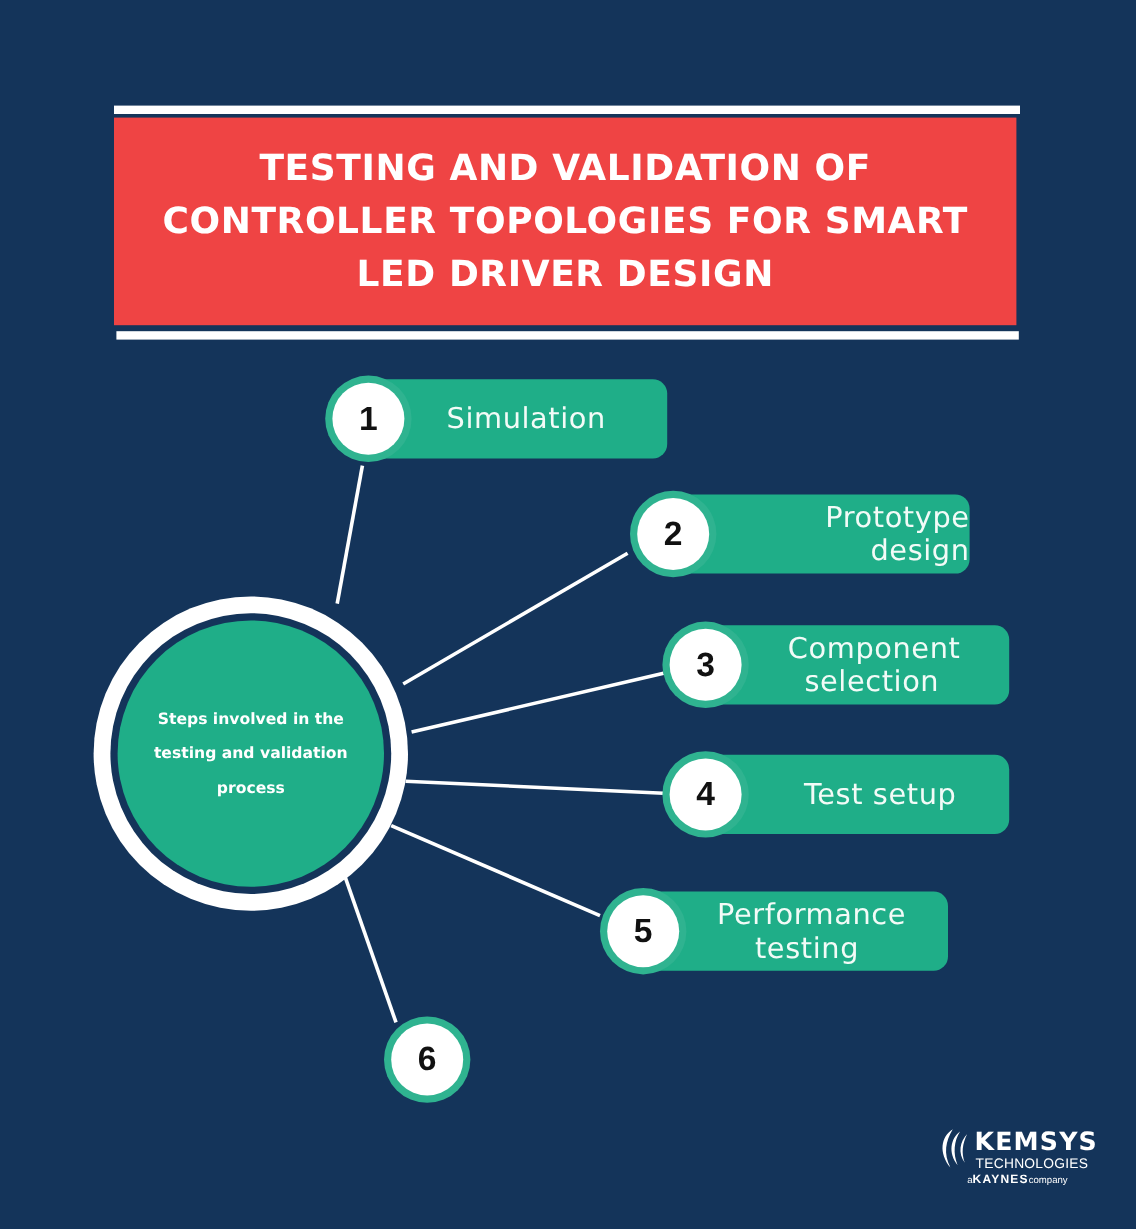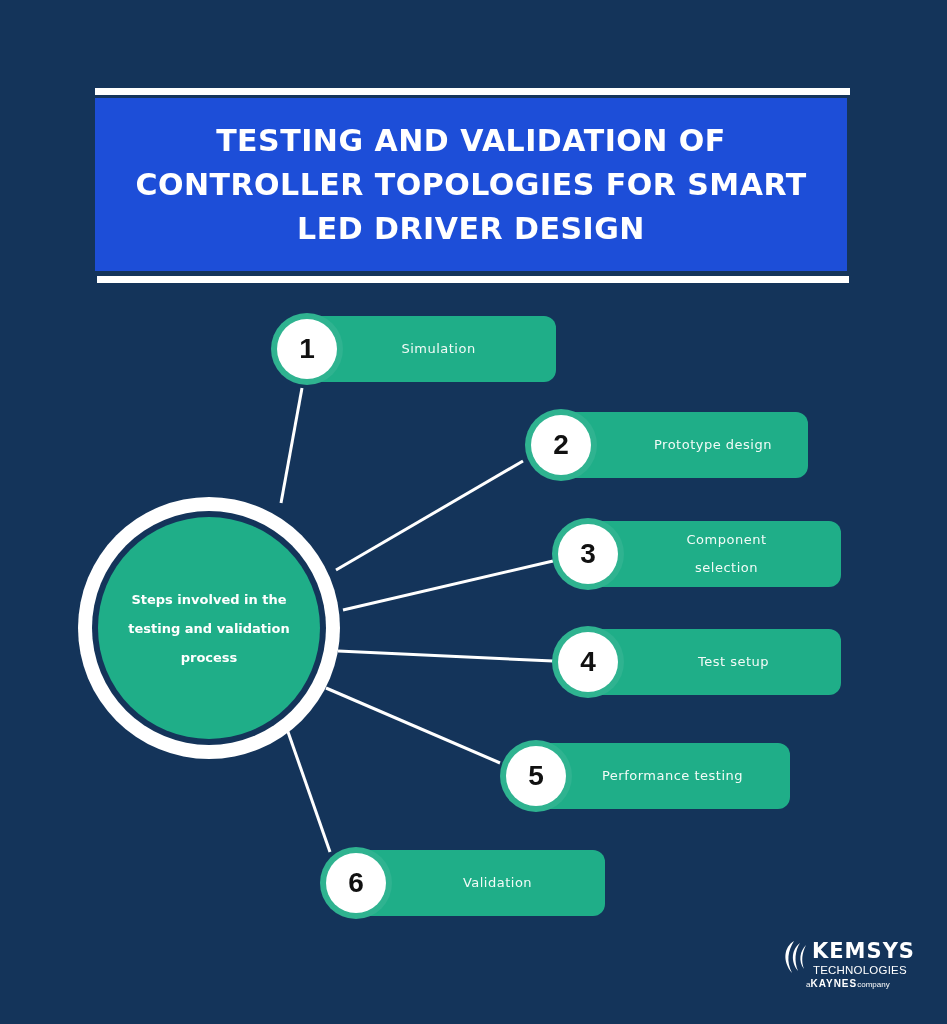--- a/index.html
+++ b/index.html
@@ -3,21 +3,21 @@
 <meta charset="utf-8">
 <style>
   html, body { margin: 0; padding: 0; }
   body {
     width: 947px; height: 1024px; background: #14345a; position: relative; overflow: hidden;
     font-family: "Liberation Sans", sans-serif;
   }
   .bar { position: absolute; background: #ffffff; height: 7px; }
   .title-box {
     position: absolute; left: 95px; top: 98px; width: 752px; height: 173px;
-    background: #1d4ed8; display: flex; align-items: center; justify-content: center;
+    background: #ef4444; display: flex; align-items: center; justify-content: center;
   }
   .title-text {
     color: #ffffff; font-weight: bold; font-size: 30px; line-height: 44px;
     text-align: center; letter-spacing: 0.5px; width: 700px;
     font-family: "DejaVu Sans", sans-serif;
   }
   svg.lines { position: absolute; left: 0; top: 0; }
   .hub-ring {
     position: absolute; left: 78px; top: 497px; width: 262px; height: 262px;
     border-radius: 50%; background: #ffffff;
@@ -34,21 +34,21 @@
   .hub-text {
     color: #ffffff; font-weight: bold; font-size: 13px; line-height: 29px; text-align: center;
     width: 180px; font-family: "DejaVu Sans", sans-serif;
   }
   .step { position: absolute; height: 66px; }
   .pill {
     position: absolute; top: 0; height: 66px; background: #1fae88; border-radius: 12px;
     display: flex; align-items: center; justify-content: center;
   }
   .pill-label {
-    color: #f2fbf7; font-size: 13px; line-height: 28px; text-align: center; letter-spacing: 0.5px;
+    color: #f2fbf7; font-size: 24px; line-height: 28px; text-align: center; letter-spacing: 0.5px;
     font-family: "DejaVu Sans", sans-serif;
   }
   .badge {
     position: absolute; top: -3px; left: 0; width: 72px; height: 72px; border-radius: 50%;
     background: #2fb390; display: flex; align-items: center; justify-content: center;
   }
   .badge-inner {
     width: 60px; height: 60px; border-radius: 50%; background: #ffffff;
     display: flex; align-items: center; justify-content: center;
     color: #111111; font-weight: bold; font-size: 28px; font-family: "Liberation Sans", sans-serif;
@@ -95,21 +95,21 @@
   <div class="pill" style="left:30px; width:255px;">
     <span class="pill-label" style="margin-left:20px;">Simulation</span>
   </div>
   <div class="badge">
     <div class="badge-inner">1</div>
   </div>
 </div>
 
 <div class="step" style="left:525px; top:412px; width:283px;">
   <div class="pill" style="left:30px; width:253px;">
-    <span class="pill-label" style="margin-left:63px;">Prototype design</span>
+    <span class="pill-label" style="margin-left:63px;text-align:right;">Prototype design</span>
   </div>
   <div class="badge">
     <div class="badge-inner">2</div>
   </div>
 </div>
 
 <div class="step" style="left:552px; top:521px; width:289px;">
   <div class="pill" style="left:30px; width:259px;">
     <span class="pill-label" style="width:140px; margin-left:30px;">Component selection</span>
   </div>
@@ -130,23 +130,20 @@
 <div class="step" style="left:500px; top:743px; width:290px;">
   <div class="pill" style="left:30px; width:260px;">
     <span class="pill-label" style="width:150px; margin-left:25px;">Performance testing</span>
   </div>
   <div class="badge">
     <div class="badge-inner">5</div>
   </div>
 </div>
 
 <div class="step" style="left:320px; top:850px; width:285px;">
-  <div class="pill" style="left:30px; width:255px;">
-    <span class="pill-label" style="margin-left:40px;">Validation</span>
-  </div>
   <div class="badge">
     <div class="badge-inner">6</div>
   </div>
 </div>
 
 <div class="logo">
   <svg class="logo-mark" width="30" height="36" viewBox="0 0 30 36">
     <path d="M14 2 C4 8, 2 22, 12 34 C6 22, 8 12, 14 2 Z" fill="#ffffff"></path>
     <path d="M20 4 C12 10, 10 22, 18 32 C14 22, 15 12, 20 4 Z" fill="#ffffff"></path>
     <path d="M26 6 C20 12, 18 22, 24 30 C21 22, 22 14, 26 6 Z" fill="#ffffff"></path>

